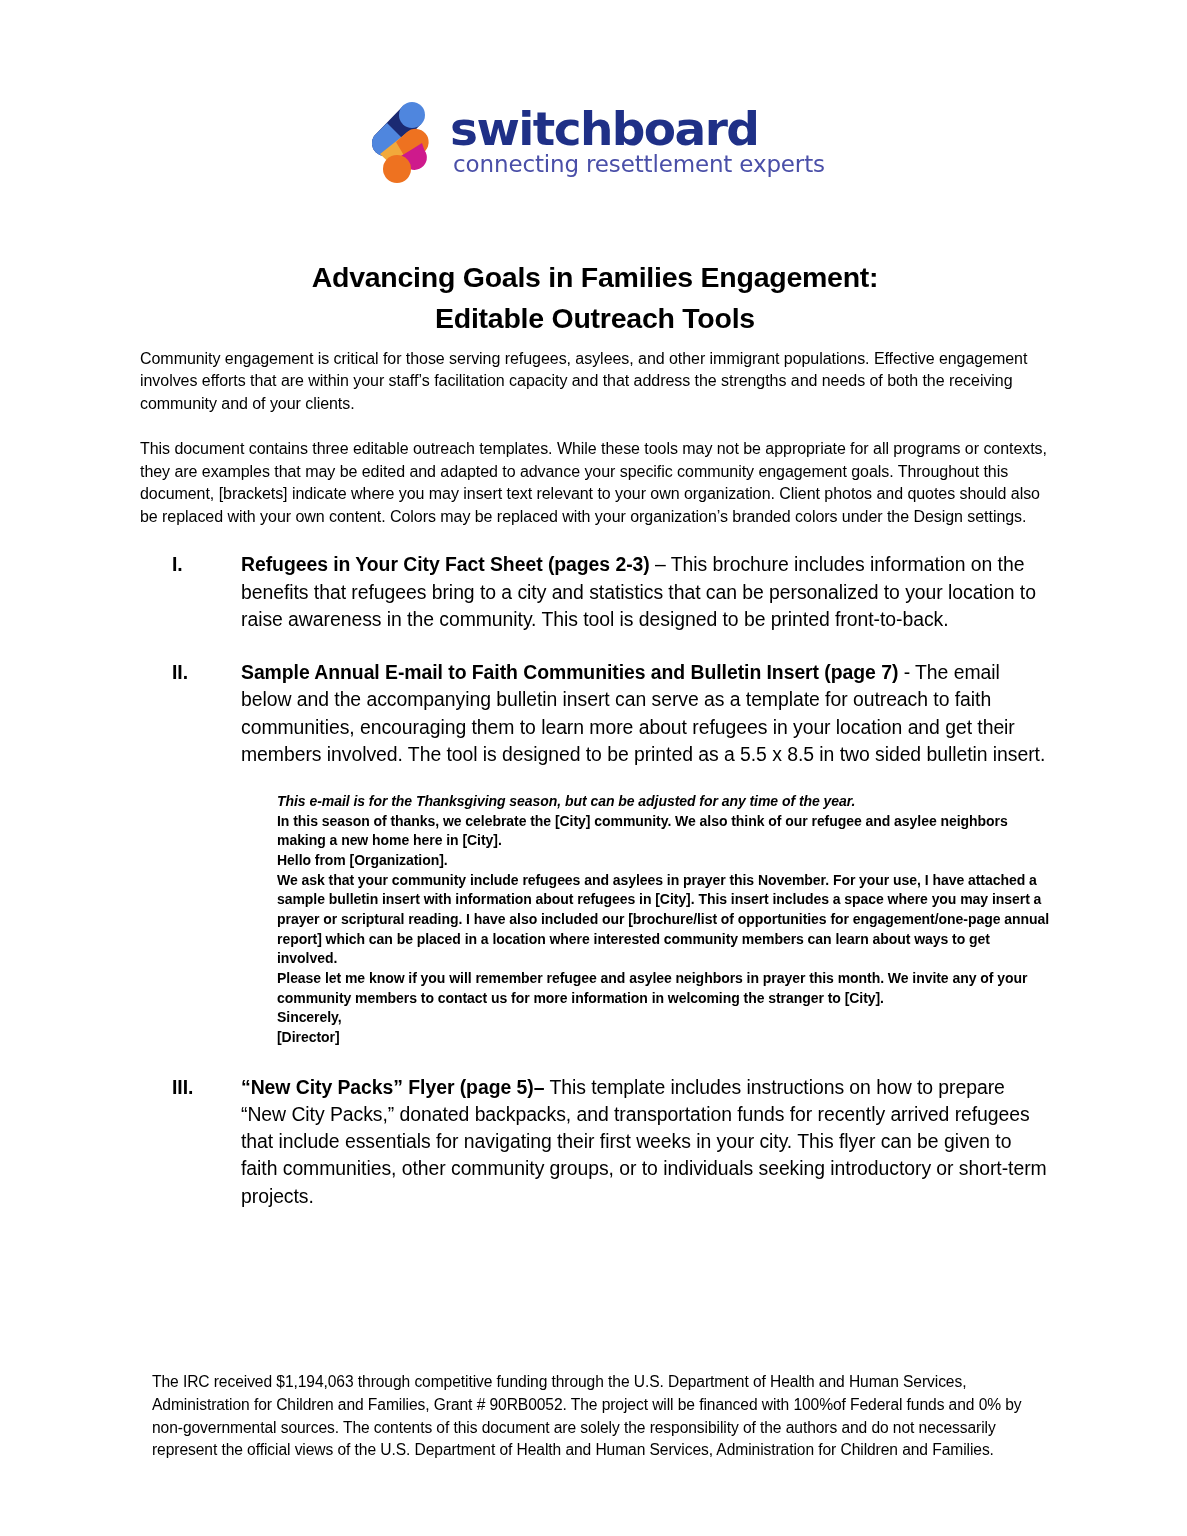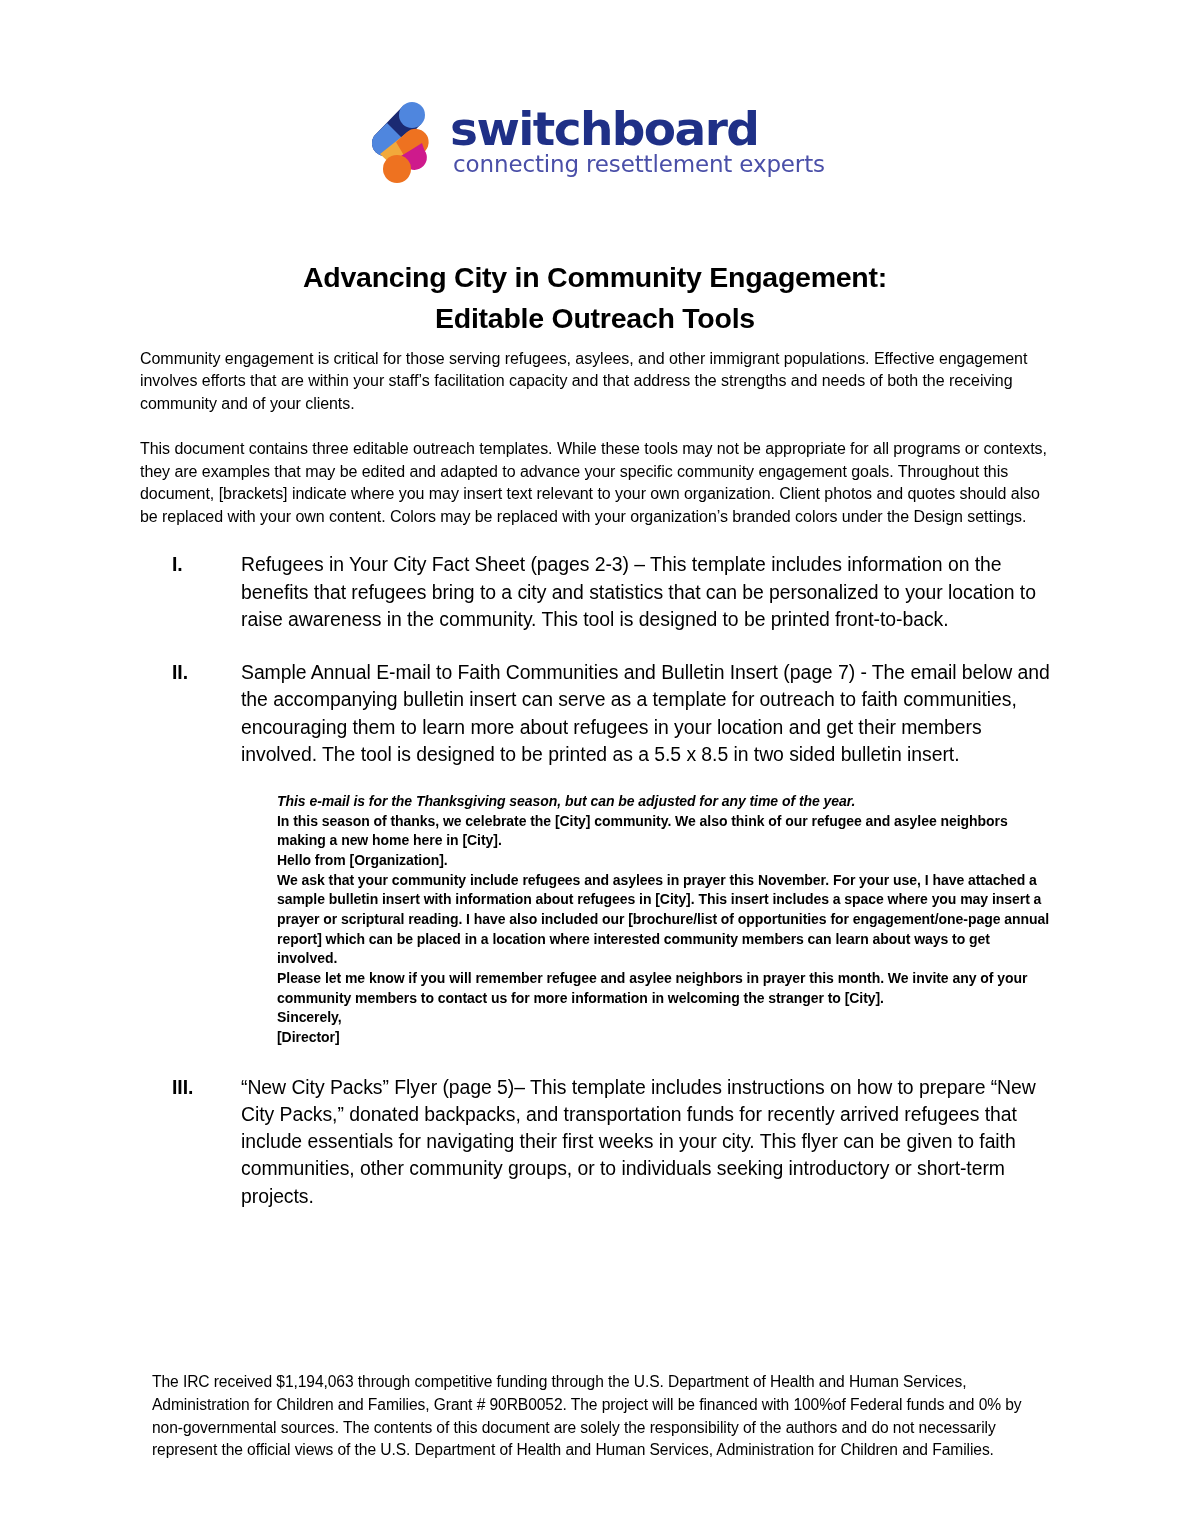--- a/index.html
+++ b/index.html
@@ -111,21 +111,21 @@
     line-height: 1.405;
     letter-spacing: -0.05px;
   }
   .roman-num {
     position: absolute;
     left: 32px;
     top: 0;
     font-weight: bold;
     font-size: 19.4px;
   }
-  .roman-item b { font-weight: normal; }
+  .roman-item b { font-weight: bold; }
 
   
   .email-block {
     margin: 24px 0 0 36px;
     font-size: 14px;
     line-height: 1.405;
     letter-spacing: -0.05px;
     font-weight: bold;
   }
   .email-line { display: block; }
@@ -168,35 +168,35 @@
         <circle cx="35" cy="71" r="14" fill="#EE7220"></circle>
       </svg>
       <div class="logo-text">
         <div class="wordmark">switchboard</div>
         <div class="tagline">connecting resettlement experts</div>
       </div>
     </div>
   </div>
 
   <h1 class="doc-title">
-    <span class="line">Advancing City in Community Engagement:</span>
+    <span class="line">Advancing Goals in Families Engagement:</span>
     <span class="line">Editable Outreach Tools</span>
   </h1>
 
   <div class="content">
 
     <p class="para">Community engagement is critical for those serving refugees, asylees, and other immigrant populations. Effective engagement involves efforts that are within your staff’s facilitation capacity and that address the strengths and needs of both the receiving community and of your clients.</p>
 
     <p class="para">This document contains three editable outreach templates. While these tools may not be appropriate for all programs or contexts, they are examples that may be edited and adapted to advance your specific community engagement goals. Throughout this document, [brackets] indicate where you may insert text relevant to your own organization. Client photos and quotes should also be replaced with your own content. Colors may be replaced with your organization’s branded colors under the Design settings.</p>
 
     <ol class="roman-list">
 
       <li class="roman-item">
         <span class="roman-num">I.</span>
-        <b>Refugees in Your City Fact Sheet (pages 2-3)</b><span> – </span><span>This template includes information on the benefits that refugees bring to a city and statistics that can be personalized to your location to raise awareness in the community. This tool is designed to be printed front-to-back.</span>
+        <b>Refugees in Your City Fact Sheet (pages 2-3)</b><span> – </span><span>This brochure includes information on the benefits that refugees bring to a city and statistics that can be personalized to your location to raise awareness in the community. This tool is designed to be printed front-to-back.</span>
       </li>
 
       <li class="roman-item">
         <span class="roman-num">II.</span>
         <b>Sample Annual E-mail to Faith Communities and Bulletin Insert (page 7)</b><span> - </span><span>The email below and the accompanying bulletin insert can serve as a template for outreach to faith communities, encouraging them to learn more about refugees in your location and get their members involved. The tool is designed to be printed as a 5.5 x 8.5 in two sided bulletin insert.</span>
 
         <div class="email-block">
           <span class="email-line italic">This e-mail is for the Thanksgiving season, but can be adjusted for any time of the year.</span>
           <span class="email-line">In this season of thanks, we celebrate the [City] community. We also think of our refugee and asylee neighbors making a new home here in [City].</span>
           <span class="email-line">Hello from [Organization].</span>

